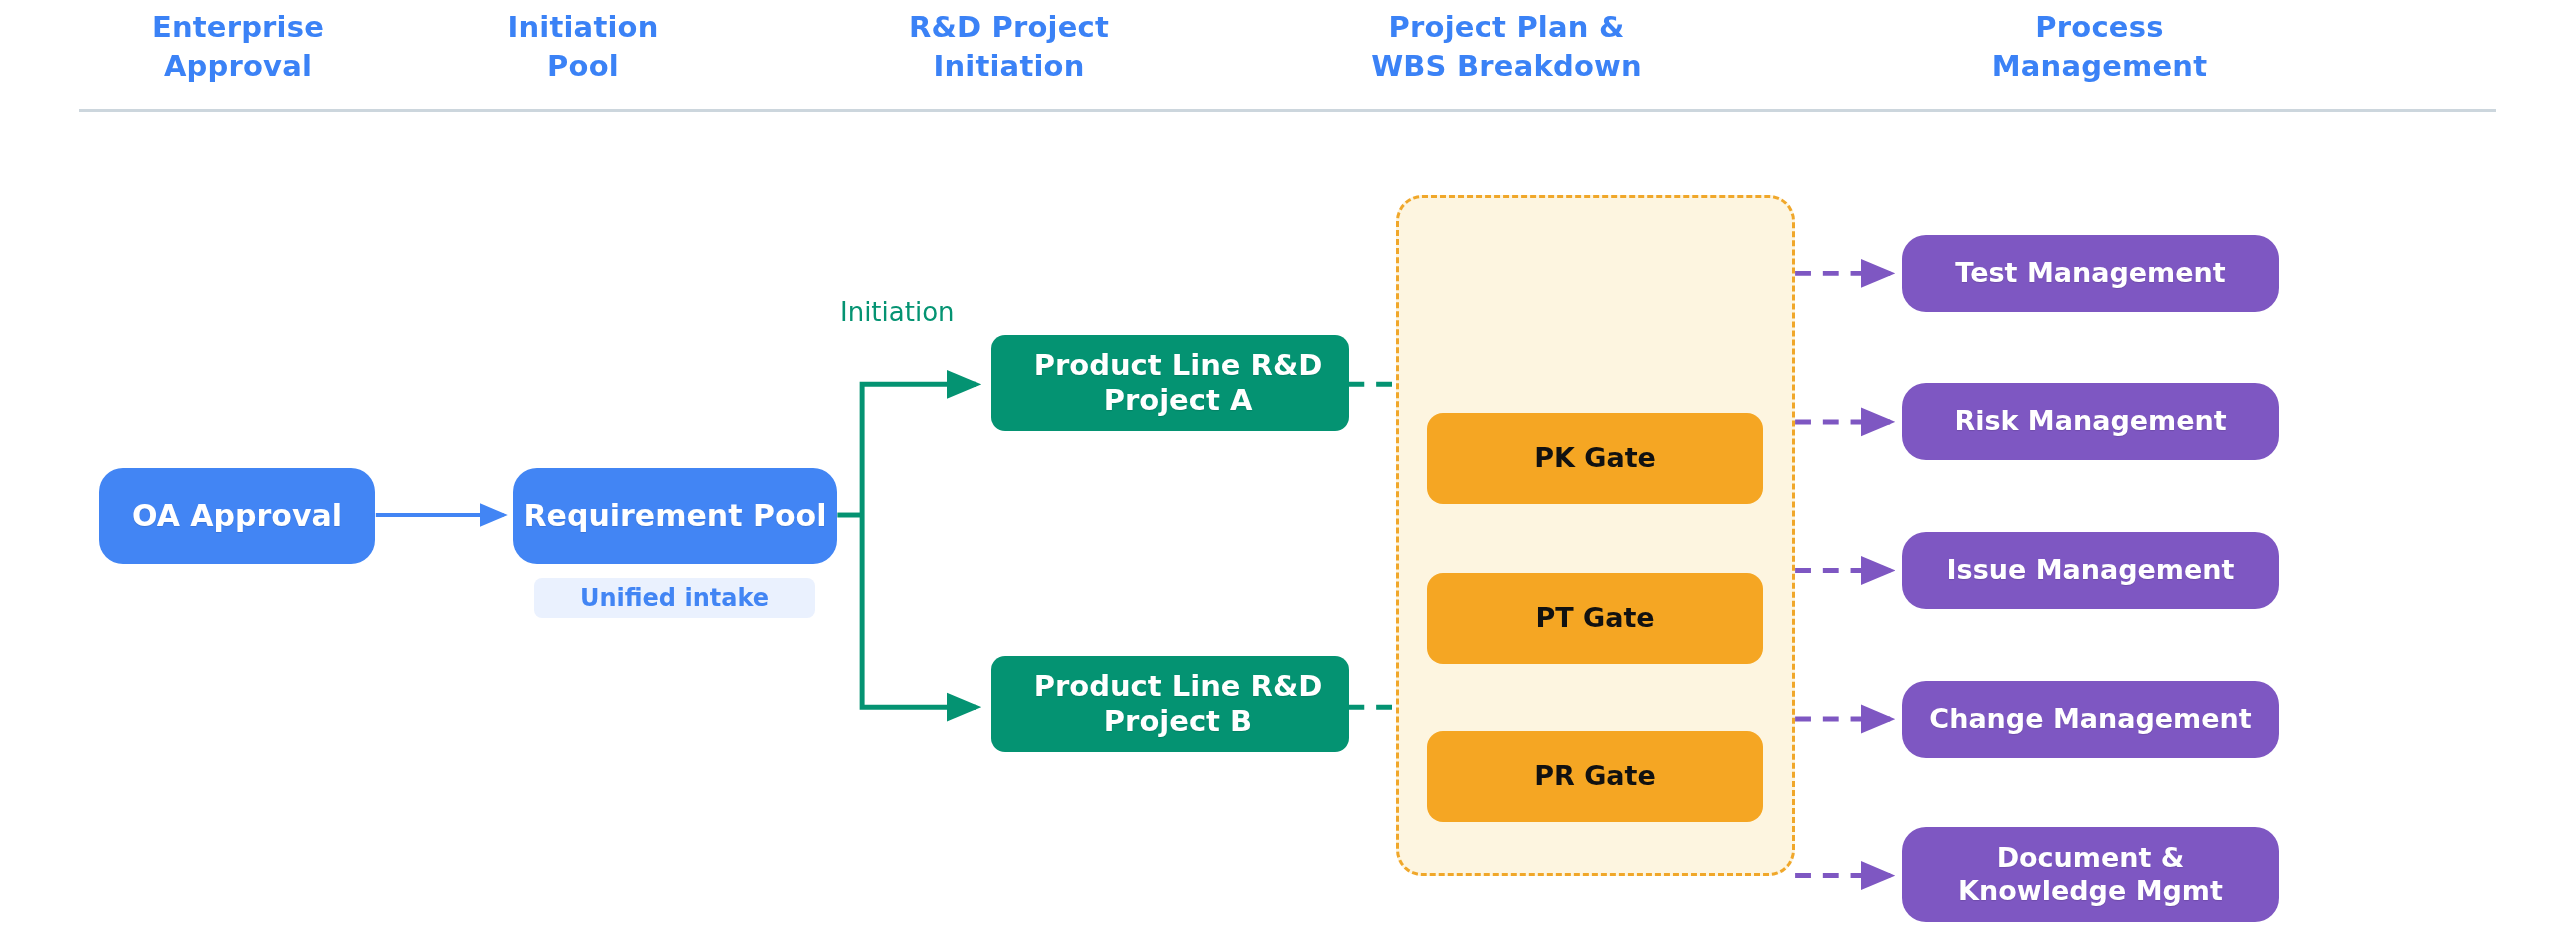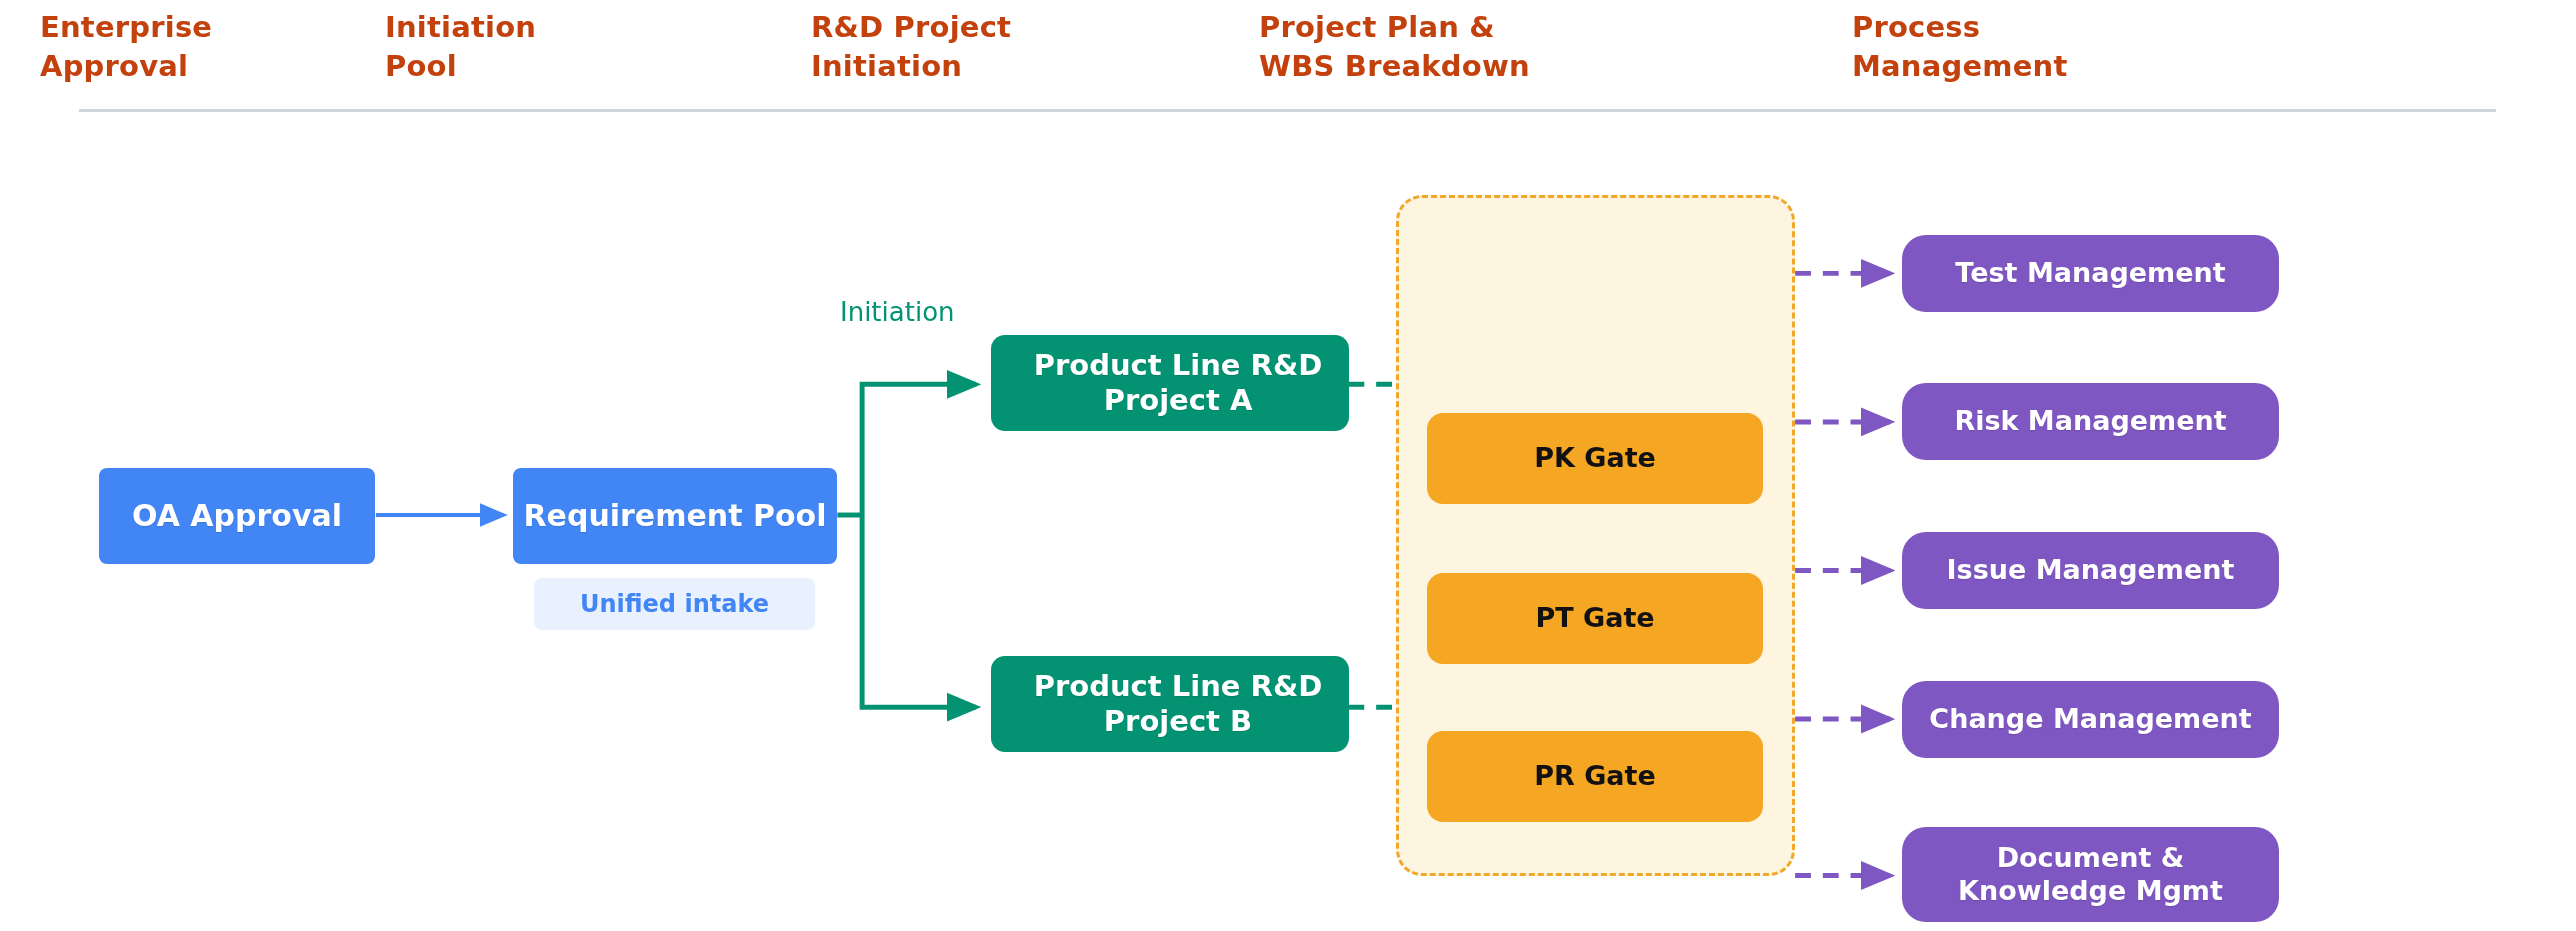--- a/index.html
+++ b/index.html
@@ -16,25 +16,25 @@
     width: 2576px;
     height: 931px;
     background: #ffffff;
     overflow: hidden;
   }
 
   
   .col-header {
     position: absolute;
     top: 8px;
-    text-align: left;
+    text-align: center;
     font-size: 29px;
     font-weight: bold;
     line-height: 1.35;
-    color: #c2410c;
+    color: #3b82f6;
     white-space: pre-line;
     letter-spacing: 0.2px;
   }
   #header-divider {
     position: absolute;
     left: 79px;
     top: 109px;
     width: 2417px;
     height: 3px;
     background: #ccd6dd;
@@ -50,21 +50,21 @@
     font-weight: bold;
     border-radius: 14px;
     box-sizing: border-box;
     white-space: pre-line;
     line-height: 1.22;
   }
   .node-blue {
     background: #4285f4;
     color: #ffffff;
     font-size: 30px;
-    border-radius: 8px;
+    border-radius: 24px;
   }
   .node-teal {
     background: #049372;
     color: #ffffff;
     font-size: 29px;
     border-radius: 14px;
     padding-left: 16px;
   }
   .node-orange {
     background: #f5a623;
@@ -186,21 +186,21 @@
   </svg>
 
   <div class="node node-blue" style="left:99px; top:468px; width:276px; height:96px;">
     <span class="node-label">OA Approval</span>
   </div>
 
   <div class="node node-blue node-overflow" style="left:513px; top:468px; width:324px; height:96px;">
     <span class="node-label">Requirement Pool</span>
   </div>
 
-  <div id="chip-unified-intake" style="left:534px; top:578px; width:281px; height:52px;">
+  <div id="chip-unified-intake" style="left:534px; top:578px; width:281px; height:40px;">
     <span>Unified intake</span>
   </div>
 
   <div id="edge-label-initiation" style="left:840px; top:297px;">Initiation</div>
 
   <div class="node node-teal" style="left:991px; top:335px; width:358px; height:96px;">
     <span class="node-label">Product Line R&amp;D
 Project A</span>
   </div>
 

